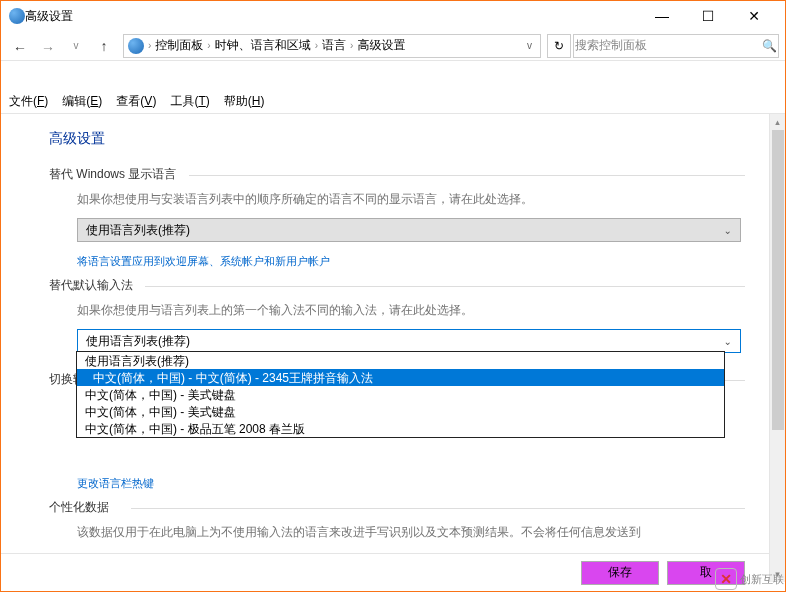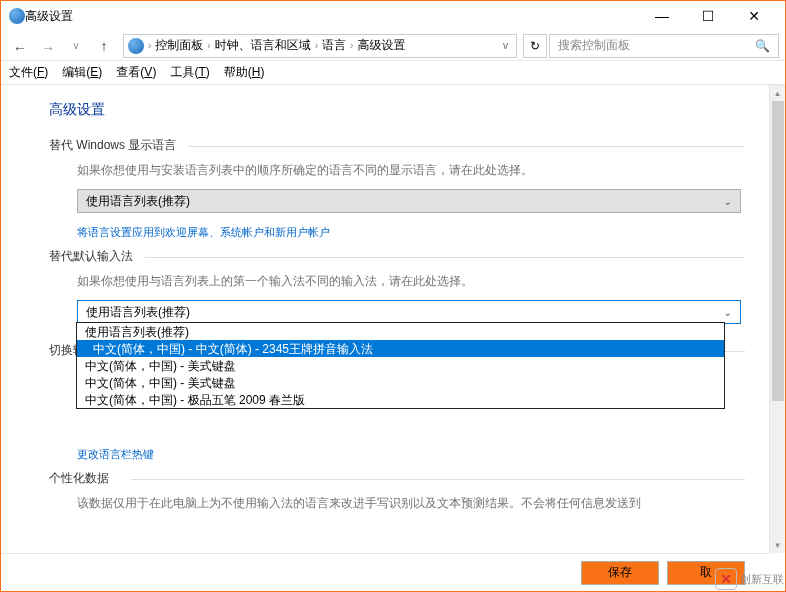--- a/index.html
+++ b/index.html
@@ -11,23 +11,23 @@
 .win-controls .btn { width: 46px; height: 30px; display: flex; align-items: center; justify-content: center; font-size: 14px; cursor: default; }
 .toolbar { height: 30px; display: flex; align-items: center; padding: 0 6px; border-bottom: 1px solid #e5e5e5; gap: 2px; }
 .nav-btn { width: 26px; height: 26px; display: flex; align-items: center; justify-content: center; color: #888; font-size: 14px; }
 .nav-btn.active { color: #333; }
 .addr-bar { flex: 1; height: 24px; border: 1px solid #ccc; display: flex; align-items: center; padding: 0 4px; font-size: 12px; gap: 4px; margin: 0 4px; }
 .addr-bar .crumb { cursor: default; }
 .addr-bar .sep { color: #888; font-size: 10px; }
 .addr-bar .spacer { flex: 1; }
 .dd-arrow { color: #666; font-size: 10px; padding: 0 4px; }
 .refresh { width: 24px; height: 24px; border: 1px solid #ccc; display: flex; align-items: center; justify-content: center; font-size: 12px; }
-.search-box { width: 230px; height: 24px; border: 1px solid #ccc; display: flex; align-items: center; font-size: 12px; color: #888; padding: 0 8px; }
+.search-box { width: 206px; height: 24px; border: 1px solid #ccc; display: flex; align-items: center; font-size: 12px; color: #888; padding: 0 1px; }
 .search-box .sicon { margin-left: auto; color: #555; }
-.menubar { height: 24px; display: flex; align-items: center; padding: 0 8px; border-bottom: 1px solid #e5e5e5; gap: 14px; font-size: 12px; }
+.menubar { height: 24px; display: flex; align-items: center; padding: 0 8px; border-bottom: 1px solid #e5e5e5; gap: 14px; font-size: 12px; margin-top: 29px; }
 .menubar .mitem .uline { text-decoration: underline; }
 .content-wrap { display: flex; height: calc(100% - 30px - 30px - 24px - 38px); }
 .content { flex: 1; padding: 16px 24px 8px 48px; overflow: hidden; position: relative; }
 .scrollbar { width: 16px; background: #f0f0f0; border-left: 1px solid #e5e5e5; position: relative; }
 .scroll-arrow { width: 100%; height: 16px; display: flex; align-items: center; justify-content: center; font-size: 9px; color: #888; }
 .scroll-thumb { position: absolute; top: 16px; left: 2px; width: 12px; height: 300px; background: #cdcdcd; }
 h1 { font-size: 14px; font-weight: normal; color: #003399; margin-bottom: 18px; }
 .section-title { font-size: 12px; color: #333; margin-bottom: 8px; position: relative; }
 .section-title::after { content: ""; position: absolute; top: 50%; height: 1px; background: #ddd; right: 0; }
 .sect1::after { left: 140px; }
@@ -37,21 +37,21 @@
 .desc { font-size: 12px; color: #737373; margin: 8px 0 10px 28px; }
 .dropdown { margin-left: 28px; margin-right: 4px; height: 24px; border: 1px solid #adadad; background: #e1e1e1; display: flex; align-items: center; padding: 0 8px; font-size: 12px; position: relative; }
 .dropdown.open { background: #fff; border: 1px solid #0078d7; }
 .dropdown .arrow { margin-left: auto; font-size: 10px; color: #555; }
 .link { color: #0066cc; font-size: 11px; margin: 12px 0 8px 28px; display: block; }
 .section { margin-bottom: 8px; margin-top: 8px; }
 .dd-list { position: absolute; left: 75px; right: 44px; top: 237px; border: 1px solid #222; background: #fff; font-size: 12px; z-index: 10; }
 .dd-list .opt { padding: 2px 8px; height: 17px; line-height: 15px; }
 .dd-list .opt.sel { background: #0078d7; color: #fff; padding-left: 16px; }
 .footer { height: 38px; border-top: 1px solid #e5e5e5; display: flex; align-items: center; justify-content: flex-end; padding: 0 24px; gap: 8px; position: absolute; bottom: 0; left: 0; right: 16px; }
-.footer .fbtn { width: 78px; height: 24px; border: 1px solid #adadad; background: #f97316; font-size: 12px; display: flex; align-items: center; justify-content: center; }
+.footer .fbtn { width: 78px; height: 24px; border: 1px solid #adadad; background: #d946ef; font-size: 12px; display: flex; align-items: center; justify-content: center; }
 .cp-icon { display: inline-block; width: 16px; height: 16px; background: radial-gradient(circle at 30% 30%, #6db4f0, #1e6bb8); border-radius: 50%; position: relative; }
 .watermark { position: absolute; right: 2px; bottom: 2px; font-size: 11px; color: #888; display: flex; align-items: center; gap: 3px; pointer-events: none; z-index: 20; }
 .watermark .wlogo { width: 22px; height: 22px; border: 1px solid #bbb; border-radius: 4px; display:flex; align-items:center; justify-content:center; font-weight: bold; color:#d33; font-size:14px; }
 </style>
 </head>
 <body>
 
 <div class="window">
 
   <div class="titlebar">
@@ -118,21 +118,21 @@
           <span>使用语言列表(推荐)</span>
           <span class="arrow">⌄</span>
         </div>
       </div>
 
       <div class="dd-list">
         <div class="opt">使用语言列表(推荐)</div>
         <div class="opt sel">中文(简体，中国) - 中文(简体) - 2345王牌拼音输入法</div>
         <div class="opt">中文(简体，中国) - 美式键盘</div>
         <div class="opt">中文(简体，中国) - 美式键盘</div>
-        <div class="opt">中文(简体，中国) - 极品五笔 2009 春兰版</div>
+        <div class="opt">中文(简体，中国) - 极品五笔 2008 春兰版</div>
       </div>
 
       <div class="section" style="margin-top:18px;">
         <div class="section-title sect3">切换输</div>
         <div style="height:68px"></div>
         <span class="link">更改语言栏热键</span>
       </div>
 
       <div class="section">
         <div class="section-title sect4">个性化数据</div>

